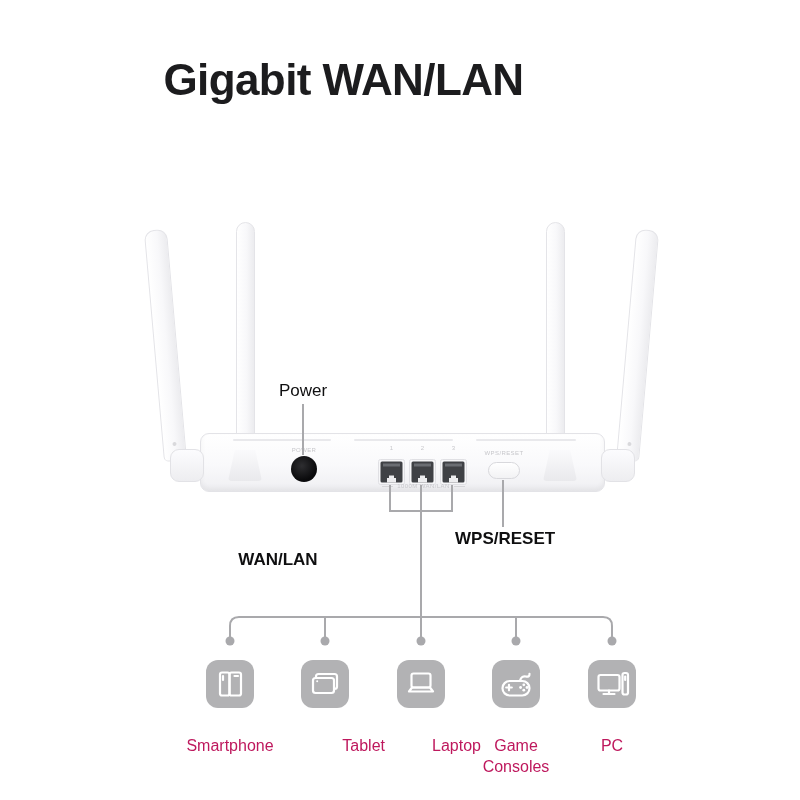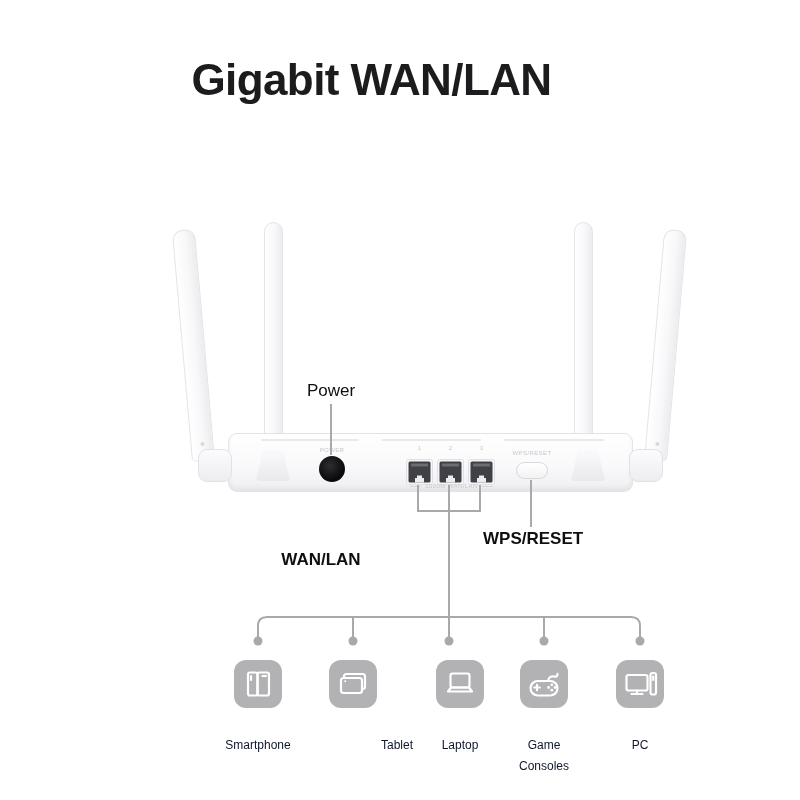--- a/index.html
+++ b/index.html
@@ -1,18 +1,18 @@
 <!DOCTYPE html>
 <html><head>
 <meta charset="utf-8">
 <style>
   html,body{margin:0;padding:0;background:#fff;}
   .canvas{
     position:relative;width:687px;height:800px;background:#ffffff;
-    font-family:"Liberation Sans","DejaVu Sans",sans-serif;overflow:hidden;margin-left:28px;
+    font-family:"Liberation Sans","DejaVu Sans",sans-serif;overflow:hidden;
   }
   
   .title{
     position:absolute;top:54px;left:0;width:100%;text-align:center;
     font-size:44px;font-weight:700;letter-spacing:-0.6px;line-height:1.18;color:#1c1c1e;
   }
   
   .antenna{
     position:absolute;z-index:1;border:1px solid #e4e4e8;box-sizing:border-box;
     background:linear-gradient(90deg,#ffffff 0%,#f8f8fa 55%,#ececef 100%);
@@ -63,34 +63,34 @@
     position:absolute;left:160px;top:49px;width:125px;display:flex;align-items:center;justify-content:center;gap:4px;
   }
   .caption-dash{width:11px;height:1px;background:#d5d5d8;}
   .wps-button{
     position:absolute;left:287px;top:28px;width:32px;height:17px;box-sizing:border-box;
     border:1.5px solid #d8d8dc;border-radius:9px;background:linear-gradient(180deg,#ffffff,#f2f2f4);
   }
   
   .callout{position:absolute;text-align:center;color:#0f0f10;}
   .lbl-power{left:260px;top:381px;width:86px;font-size:17px;font-weight:500;}
-  .lbl-wanlan{left:247px;top:550px;width:92px;font-size:17px;font-weight:700;}
+  .lbl-wanlan{left:232px;top:550px;width:92px;font-size:17px;font-weight:700;}
   .lbl-wps{left:455px;top:529px;width:100px;font-size:17px;font-weight:700;}
   
   .lines{position:absolute;left:0;top:0;z-index:5;pointer-events:none;}
   
   .device{position:absolute;top:660px;width:120px;text-align:center;z-index:4;}
-  .dev1{left:170px;} .dev2{left:265px;text-align:right;} .dev3{left:372px;} .dev4{left:456px;} .dev5{left:552px;}
+  .dev1{left:170px;} .dev2{left:265px;text-align:right;} .dev3{left:361px;text-align:right;} .dev4{left:456px;} .dev5{left:552px;}
   .tile{
     width:48px;height:48px;border-radius:12px;background:#b2b2b4;margin:0 auto;
     display:flex;align-items:center;justify-content:center;
   }
   .tile svg{display:block;}
   .dev-label{
-    margin-top:27px;font-size:12px;line-height:21px;color:#0f172a;white-space:pre-line;
+    margin-top:27px;font-size:16px;line-height:21px;color:#be185d;white-space:pre-line;
   }
 </style>
 </head>
 <body>
 
 <div class="canvas">
 
   <div class="title">
     <div>Gigabit WAN/LAN</div>
   </div>

